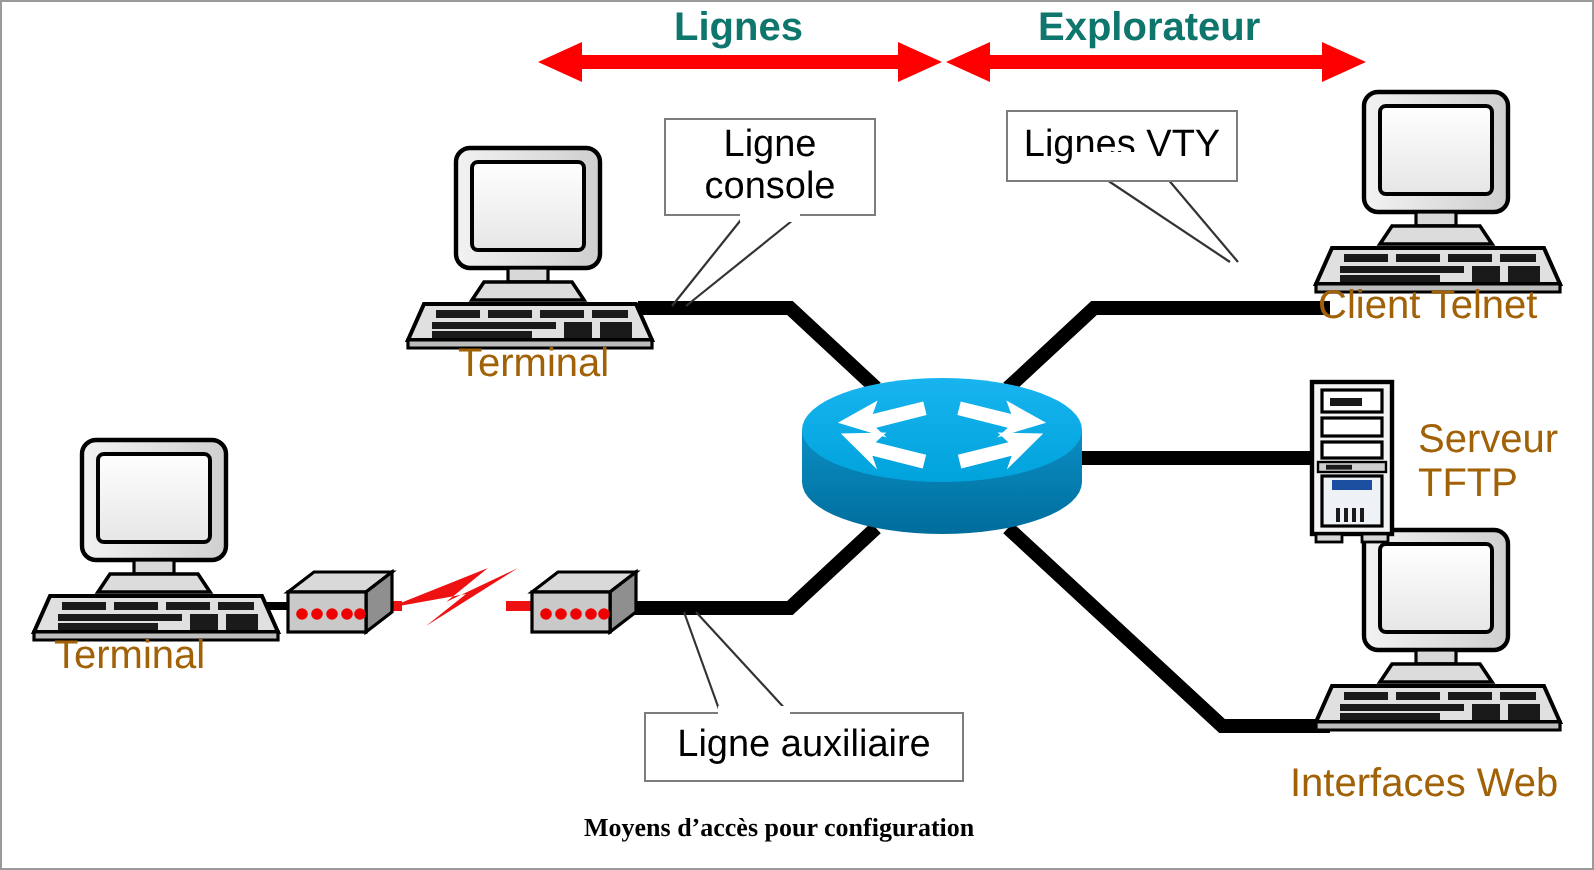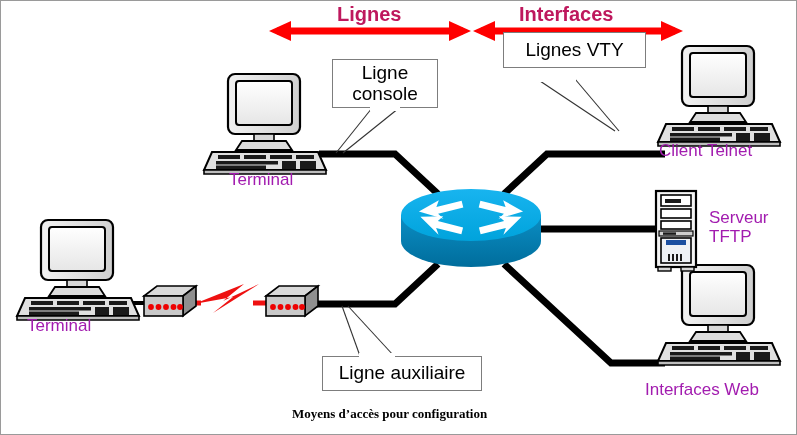--- a/index.html
+++ b/index.html
@@ -21,44 +21,44 @@
     left:0; top:0;
     width:797px;
     height:435px;
   }
   .abs{position:absolute;}
   
   .band-label{
     font-family:"Liberation Sans", sans-serif;
     font-size:20px;
     font-weight:700;
-    color:#be185d;
+    color:#0f766e;
     white-space:nowrap;
     letter-spacing:0px;
   }
   .callout{
     background:#ffffff;
     border:1px solid #7d7d7d;
     box-sizing:border-box;
     font-family:"Liberation Sans", sans-serif;
     font-size:19px;
     font-weight:400;
     color:#000000;
     display:flex;
     align-items:center;
     justify-content:center;
     text-align:center;
     line-height:1.08;
     white-space:pre-line;
   }
   .node-label{
     font-family:"Liberation Sans", sans-serif;
-    font-size:17px;
+    font-size:20px;
     font-weight:400;
-    color:#a21caf;
+    color:#a16207;
     white-space:pre-line;
     line-height:1.1;
   }
   .caption{
     font-family:"Liberation Serif", serif;
     font-size:13px;
     font-weight:700;
     color:#000000;
     white-space:nowrap;
   }
@@ -239,25 +239,25 @@
     </g>
     <g>
       <use href="#icoModem" x="265" y="285"></use>
     </g>
     <g>
       <use href="#icoRouter" x="400" y="188"></use>
     </g>
   </svg>
 
   <div class="abs band-label" style="left:336px; top:2px;">Lignes</div>
-  <div class="abs band-label" style="left:518px; top:2px;">Interfaces</div>
+  <div class="abs band-label" style="left:518px; top:2px;">Explorateur</div>
 
   <div class="abs callout" style="left:331px; top:58px; width:106px; height:49px;">Ligne
 console</div>
-  <div class="abs callout" style="left:502px; top:31px; width:143px; height:36px;">Lignes VTY</div>
+  <div class="abs callout" style="left:502px; top:54px; width:116px; height:36px;">Lignes VTY</div>
   <div class="abs callout" style="left:321px; top:355px; width:160px; height:35px;">Ligne auxiliaire</div>
 
   <div class="abs" style="left:369px; top:104px; width:30px; height:6px; background:#ffffff;"></div>
   <div class="abs" style="left:535px; top:75px; width:40px; height:6px; background:#ffffff;"></div>
   <div class="abs" style="left:358px; top:352px; width:36px; height:6px; background:#ffffff;"></div>
 
   <div class="abs node-label" style="left:228px; top:170px;">Terminal</div>
   <div class="abs node-label" style="left:26px; top:316px;">Terminal</div>
   <div class="abs node-label" style="left:658px; top:141px;">Client Telnet</div>
   <div class="abs node-label" style="left:644px; top:380px;">Interfaces Web</div>

